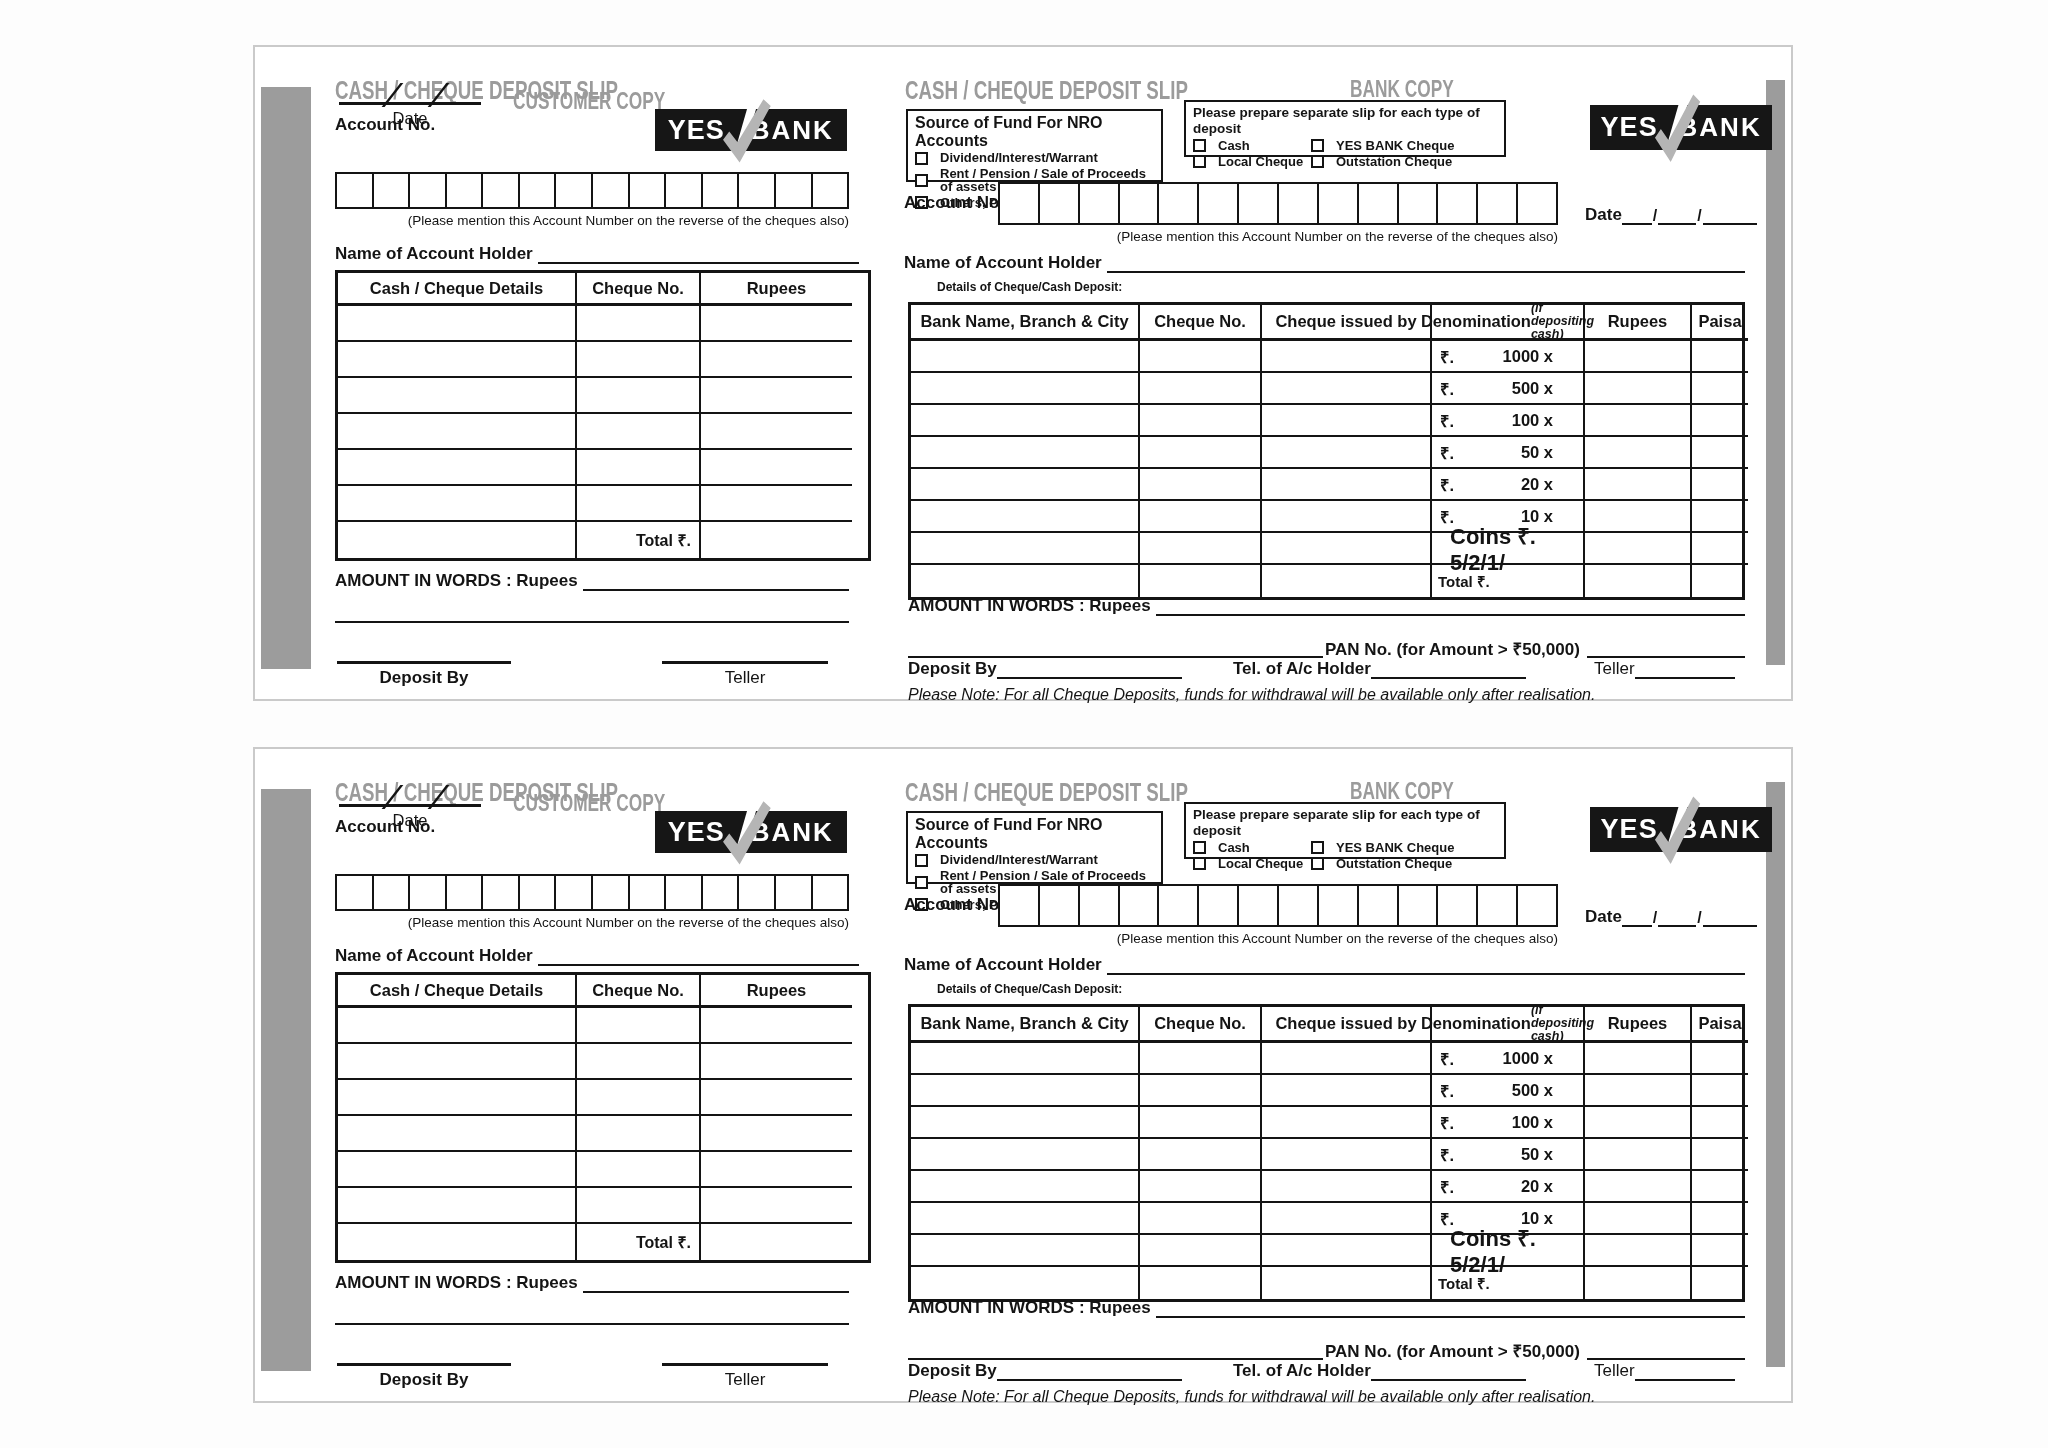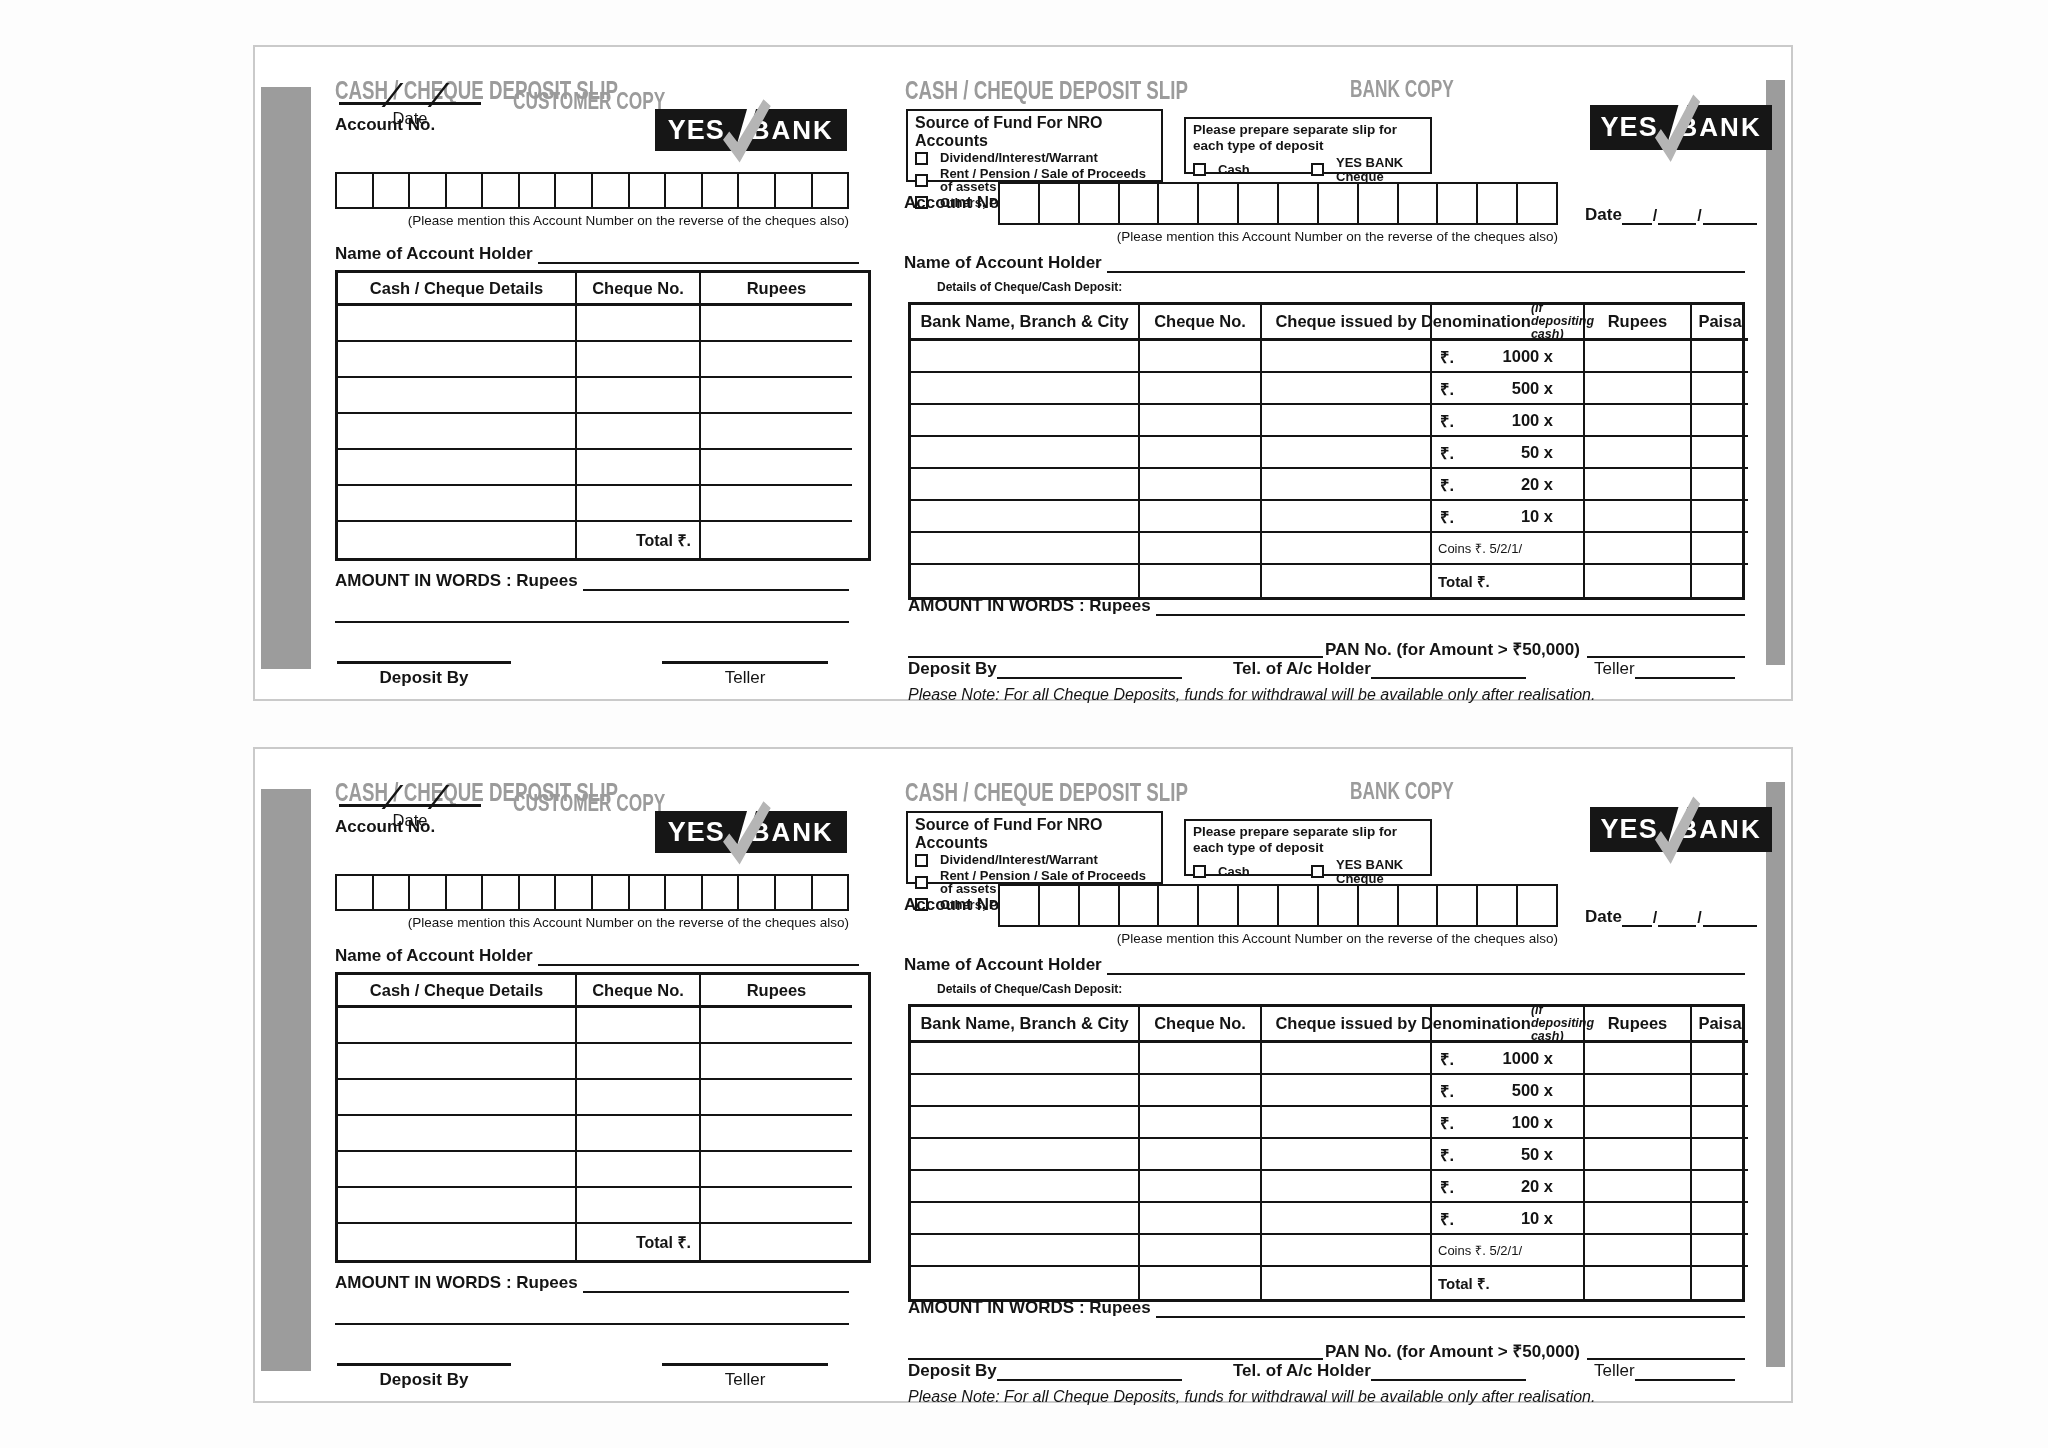--- a/index.html
+++ b/index.html
@@ -58,21 +58,21 @@
   
   .agrid{position:absolute;display:flex;border:2.5px solid var(--ink);background:#fff}
   .acell{flex:1;border-right:2.5px solid var(--ink)}
   .acell:last-child{border-right:none}
 
   
   .b-title{left:650px;top:28px}
   .b-copy{left:1095px;top:28px;font-size:24px}
   .box{position:absolute;border:2.5px solid var(--ink);padding:3px 7px;background:#fff}
   .b-source{left:651px;top:62px;width:257px;height:73px}
-  .b-prepare{left:929px;top:70px;width:248px;height:57px}
+  .b-prepare{left:929px;top:53px;width:322px;height:57px}
   .box-title{font-size:16px;font-weight:700;line-height:1.1}
   .box-title2{font-size:13.5px;font-weight:700;line-height:1.15}
   .opt{display:flex;align-items:center;gap:12px;font-size:13px;font-weight:600;margin-top:2px;line-height:1.05}
   .cb{width:13px;height:13px;border:2px solid var(--ink);background:#fff;flex:none}
   .specline{flex:1;border-bottom:3px solid #555;height:11px;margin:0 3px}
   .pgrid{display:grid;grid-template-columns:118px auto;margin-top:1px}
   .b-daterow{position:absolute;left:1330px;top:158px;display:flex;align-items:flex-end}
   .b-daterow .sep{font-size:16px;font-weight:700;margin:0 1px}
   .w30{width:30px}.w38{width:38px}.w54{width:54px}
   .b-acclabel{position:absolute;left:649px;top:146px}
@@ -80,21 +80,21 @@
   .b-gridnote{left:743px;top:182px;width:560px}
   .b-namerow{left:649px;top:206px;width:841px}
   .b-details{position:absolute;left:682px;top:233px;font-size:12px}
   .b-table{position:absolute;left:653px;top:255px;display:grid;width:837px;
            grid-template-columns:229px 122px 170px 153px 107px 56px;
            grid-template-rows:36px repeat(8,32px);border:3px solid var(--ink)}
   .hden{justify-content:center;line-height:1.05}
   .hden .sub{font-size:12.5px;font-style:italic;font-weight:700}
   .den{display:flex;align-items:center;font-weight:700;font-size:16.5px;padding-left:8px}
   .den .val{margin-left:auto;margin-right:30px}
-  .coins{display:flex;align-items:center;font-size:13px;font-weight:400;padding-left:6px}
+  .coins{display:flex;align-items:center;font-size:22px;font-weight:700;padding-left:18px}
   .btot{display:flex;align-items:center;font-size:15px;font-weight:700;padding-left:6px}
   .b-amountrow{left:653px;top:549px;width:837px}
   .b-panrow{position:absolute;left:653px;top:590px;width:837px;display:flex;align-items:center}
   .pan-b1{flex:0 0 415px;border-bottom:2.5px solid var(--ink);height:18px}
   .b-panrow .lab{margin:0 2px}
   .b-bottomrow{position:absolute;left:653px;top:606px;width:837px;height:26px}
   .grp{position:absolute;display:flex;align-items:flex-end;bottom:0}
   .g1{left:0}.g2{left:325px}.g3{left:686px}
   .w185{width:185px}.w155{width:155px}.w100{width:100px}
   .lab500{font-size:17px;font-weight:500;white-space:nowrap}

